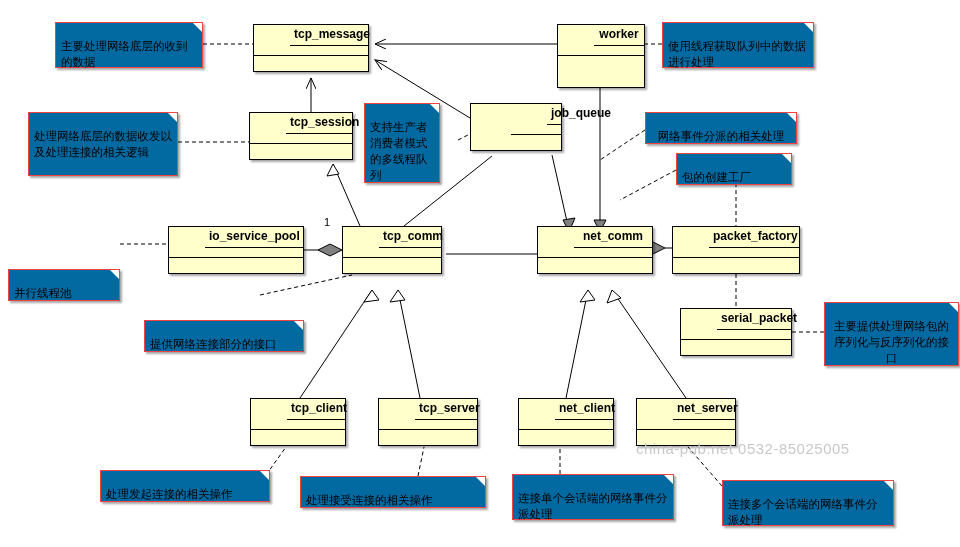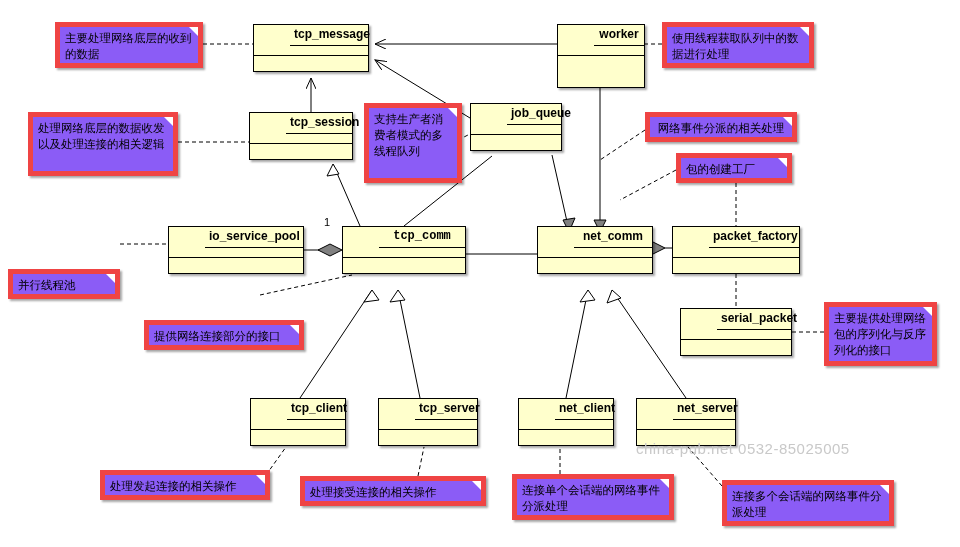--- a/index.html
+++ b/index.html
@@ -44,28 +44,28 @@
   .uml .comp {
     height: 9px;
     border-bottom: 1px solid #000;
   }
   .uml .comp.last {
     border-bottom: none;
   }
   
   .note {
     position: absolute;
-    background: #8b5cf6;
-    border: 5px solid #ef4444;
+    background: #0369a1;
+    border: 1px solid #ef4444;
     box-shadow: 2px 2px 2px rgba(0,0,0,0.35);
     box-sizing: border-box;
     font-size: 11.5px;
     line-height: 16px;
     color: #000;
-    padding: 3px 5px;
+    padding: 15px 5px;
   }
   .note .fold {
     position: absolute;
     right: 0;
     top: 0;
     width: 0;
     height: 0;
     border-left: 9px solid transparent;
     border-top: 9px solid #ffffff;
   }
@@ -161,31 +161,31 @@
   <div class="uml" style="left:557px;top:24px;width:88px;height:64px;">
     <div class="title">worker</div>
     <div class="comp"></div>
     <div class="comp last"></div>
   </div>
   <div class="uml" style="left:249px;top:112px;width:104px;height:48px;">
     <div class="title">tcp_session</div>
     <div class="comp"></div>
     <div class="comp last"></div>
   </div>
-  <div class="uml" style="left:470px;top:103px;width:92px;height:48px;">
+  <div class="uml" style="left:470px;top:103px;width:92px;height:48px;padding-left:40px;">
     <div class="title">job_queue</div>
     <div class="comp"></div>
     <div class="comp last"></div>
   </div>
   <div class="uml" style="left:168px;top:226px;width:136px;height:48px;">
     <div class="title">io_service_pool</div>
     <div class="comp"></div>
     <div class="comp last"></div>
   </div>
-  <div class="uml" style="left:342px;top:226px;width:124px;height:48px;font-family:Liberation Mono, monospace;">
+  <div class="uml" style="left:342px;top:226px;width:100px;height:48px;">
     <div class="title">tcp_comm</div>
     <div class="comp"></div>
     <div class="comp last"></div>
   </div>
   <div class="uml" style="left:537px;top:226px;width:116px;height:48px;">
     <div class="title">net_comm</div>
     <div class="comp"></div>
     <div class="comp last"></div>
   </div>
   <div class="uml" style="left:672px;top:226px;width:128px;height:48px;">
@@ -226,41 +226,41 @@
     <span>主要处理网络底层的收到的数据</span>
   </div>
   <div class="note" style="left:662px;top:22px;width:152px;height:46px;">
     <span class="fold"></span>
     <span>使用线程获取队列中的数据进行处理</span>
   </div>
   <div class="note" style="left:28px;top:112px;width:150px;height:64px;">
     <span class="fold"></span>
     <span>处理网络底层的数据收发以及处理连接的相关逻辑</span>
   </div>
-  <div class="note" style="left:364px;top:103px;width:98px;height:80px;">
+  <div class="note" style="left:364px;top:103px;width:76px;height:80px;">
     <span class="fold"></span>
     <span>支持生产者消费者模式的多线程队列</span>
   </div>
   <div class="note" style="left:645px;top:112px;width:152px;height:30px;text-align:center;">
     <span class="fold"></span>
     <span>网络事件分派的相关处理</span>
   </div>
   <div class="note" style="left:676px;top:153px;width:116px;height:30px;">
     <span class="fold"></span>
     <span>包的创建工厂</span>
   </div>
   <div class="note" style="left:8px;top:228px;width:112px;height:30px;margin-top:41px;">
     <span class="fold"></span>
     <span>并行线程池</span>
   </div>
   <div class="note" style="left:144px;top:292px;width:160px;height:30px;margin-top:28px;">
     <span class="fold"></span>
     <span>提供网络连接部分的接口</span>
   </div>
-  <div class="note" style="left:824px;top:302px;width:113px;height:64px;">
+  <div class="note" style="left:824px;top:302px;width:135px;height:64px;text-align:center;">
     <span class="fold"></span>
     <span>主要提供处理网络包的序列化与反序列化的接口</span>
   </div>
   <div class="note" style="left:100px;top:470px;width:170px;height:30px;">
     <span class="fold"></span>
     <span>处理发起连接的相关操作</span>
   </div>
   <div class="note" style="left:300px;top:476px;width:186px;height:30px;">
     <span class="fold"></span>
     <span>处理接受连接的相关操作</span>

